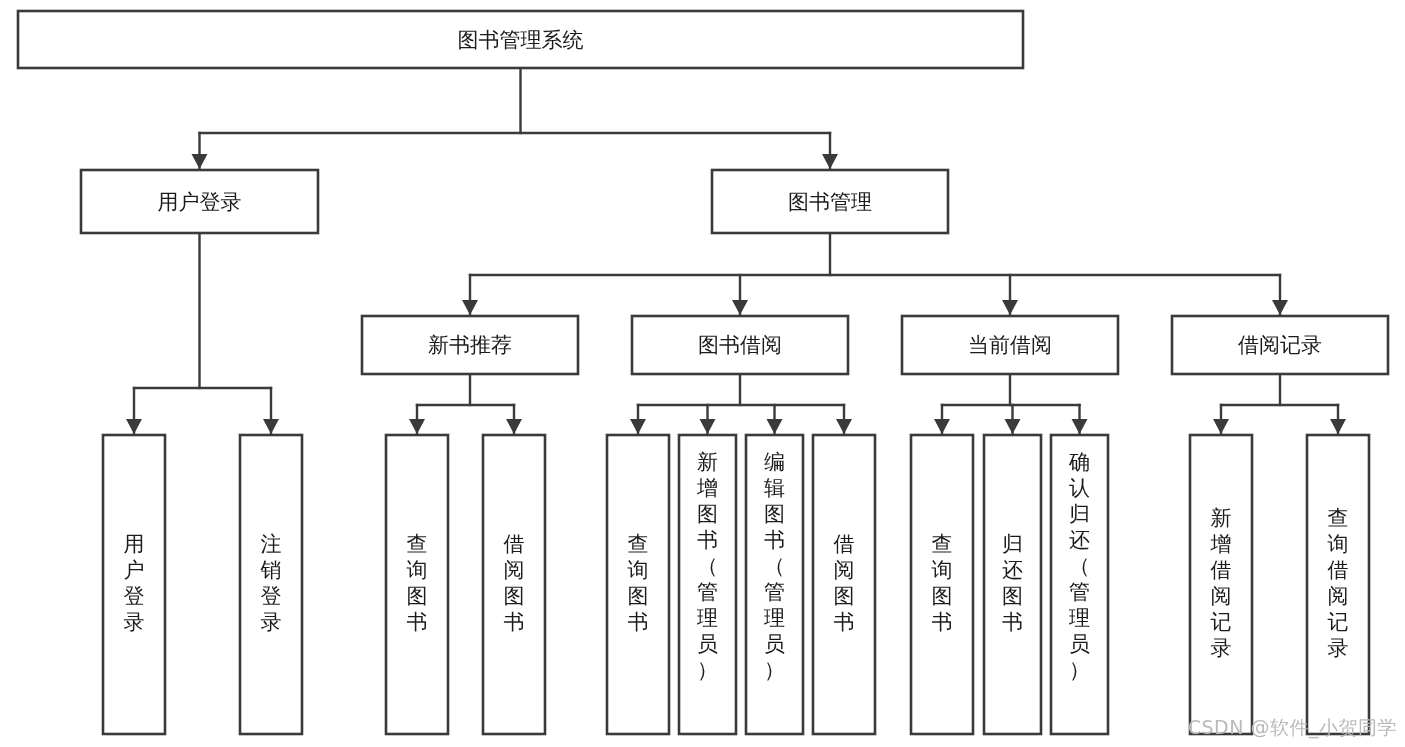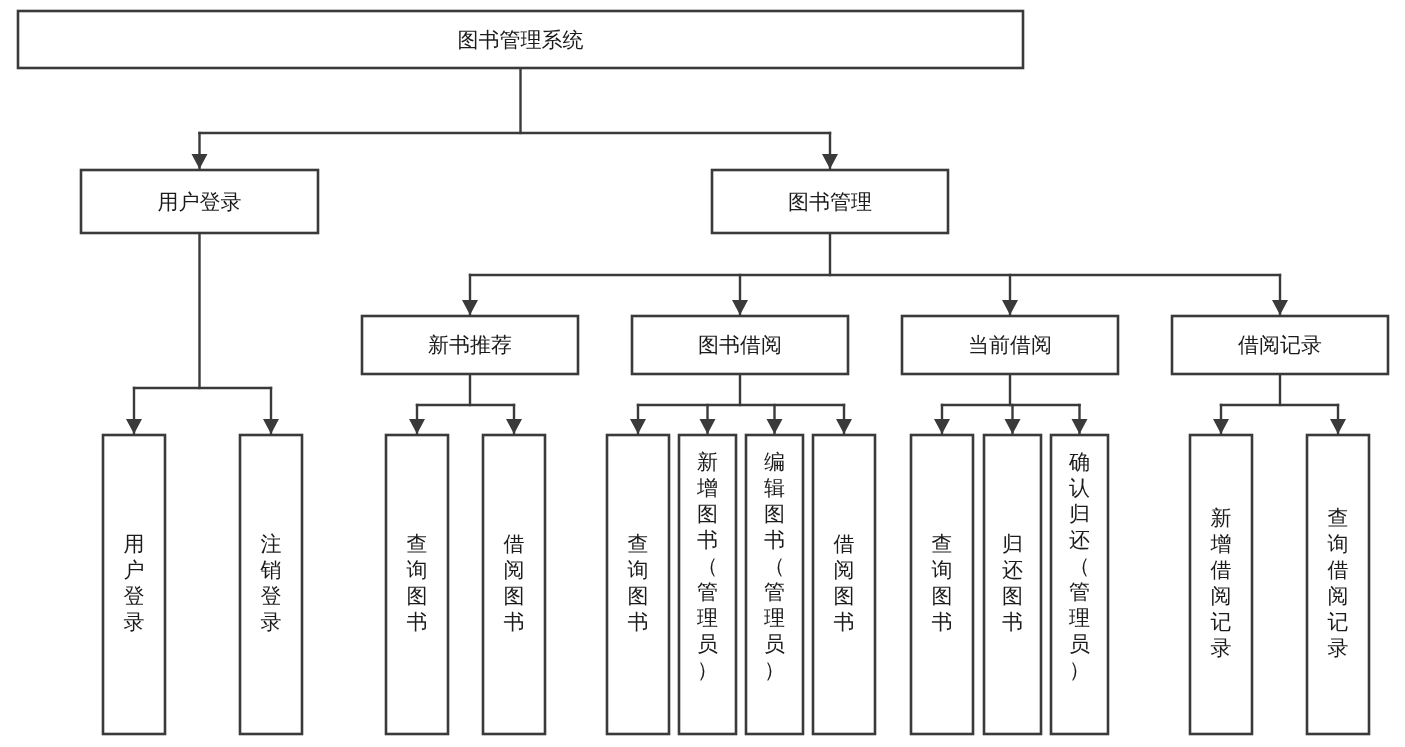--- a/index.html
+++ b/index.html
@@ -201,13 +201,14 @@
         <g>
           <rect x="1190" y="435" width="62" height="299" class="node-box"></rect>
           <text x="1221" class="node-label-vert"><tspan x="1221" y="524.5">新</tspan><tspan x="1221" y="550.5">增</tspan><tspan x="1221" y="576.5">借</tspan><tspan x="1221" y="602.5">阅</tspan><tspan x="1221" y="628.5">记</tspan><tspan x="1221" y="654.5">录</tspan></text>
         </g>
         <g>
           <rect x="1307" y="435" width="62" height="299" class="node-box"></rect>
           <text x="1338" class="node-label-vert"><tspan x="1338" y="524.5">查</tspan><tspan x="1338" y="550.5">询</tspan><tspan x="1338" y="576.5">借</tspan><tspan x="1338" y="602.5">阅</tspan><tspan x="1338" y="628.5">记</tspan><tspan x="1338" y="654.5">录</tspan></text>
         </g>
       </g>
   </svg>
+  <div class="watermark">CSDN @软件_小贺同学</div>
 </div>
 
 </body></html>

